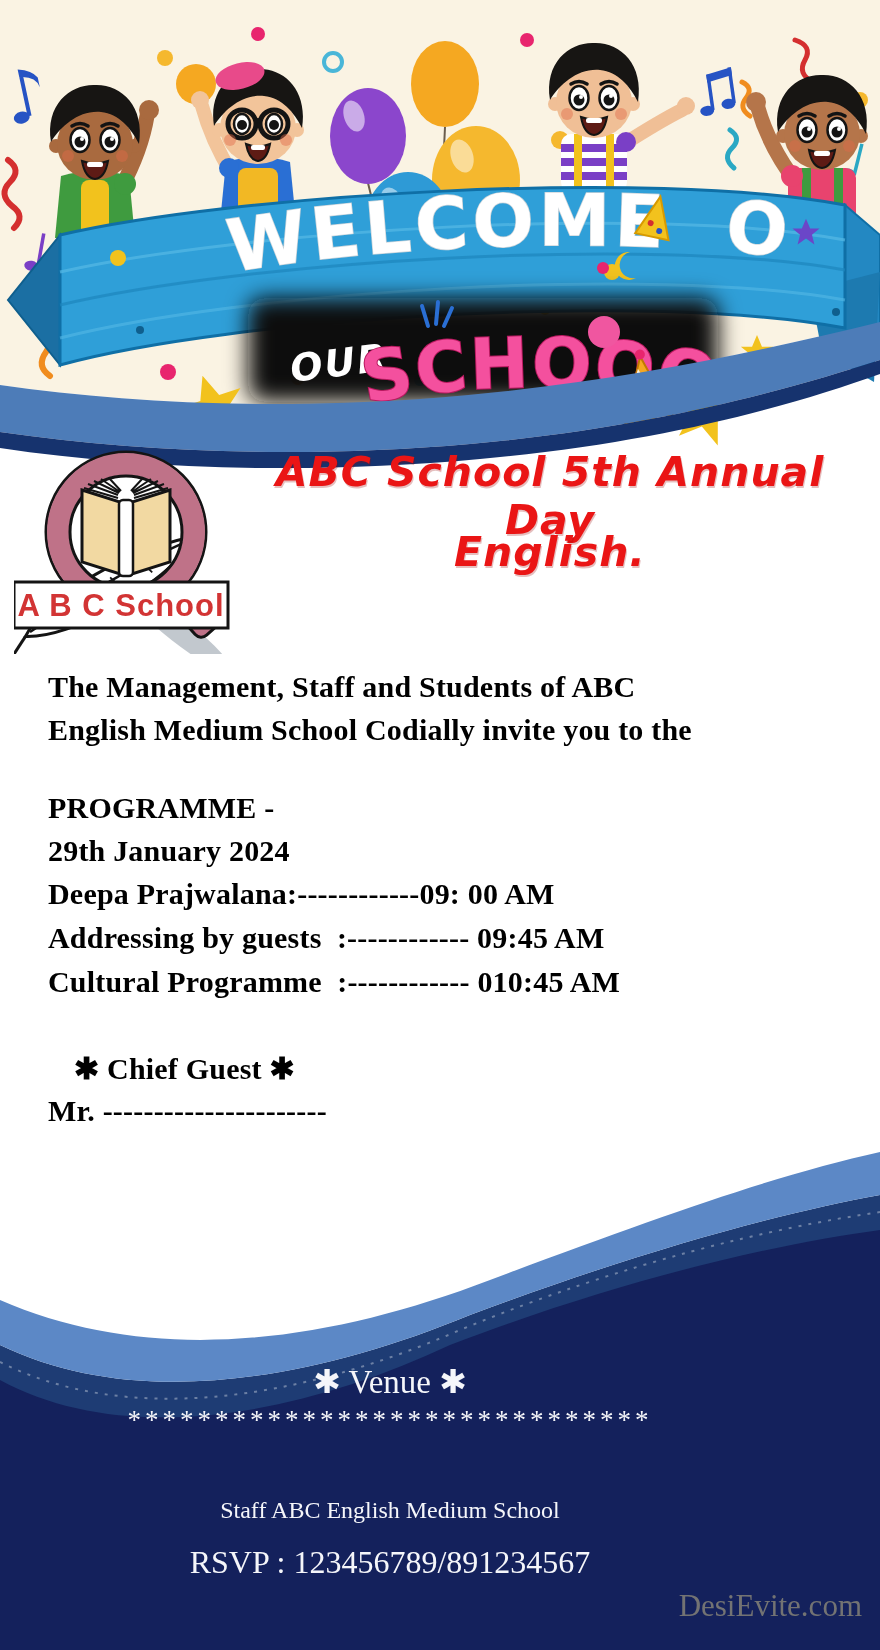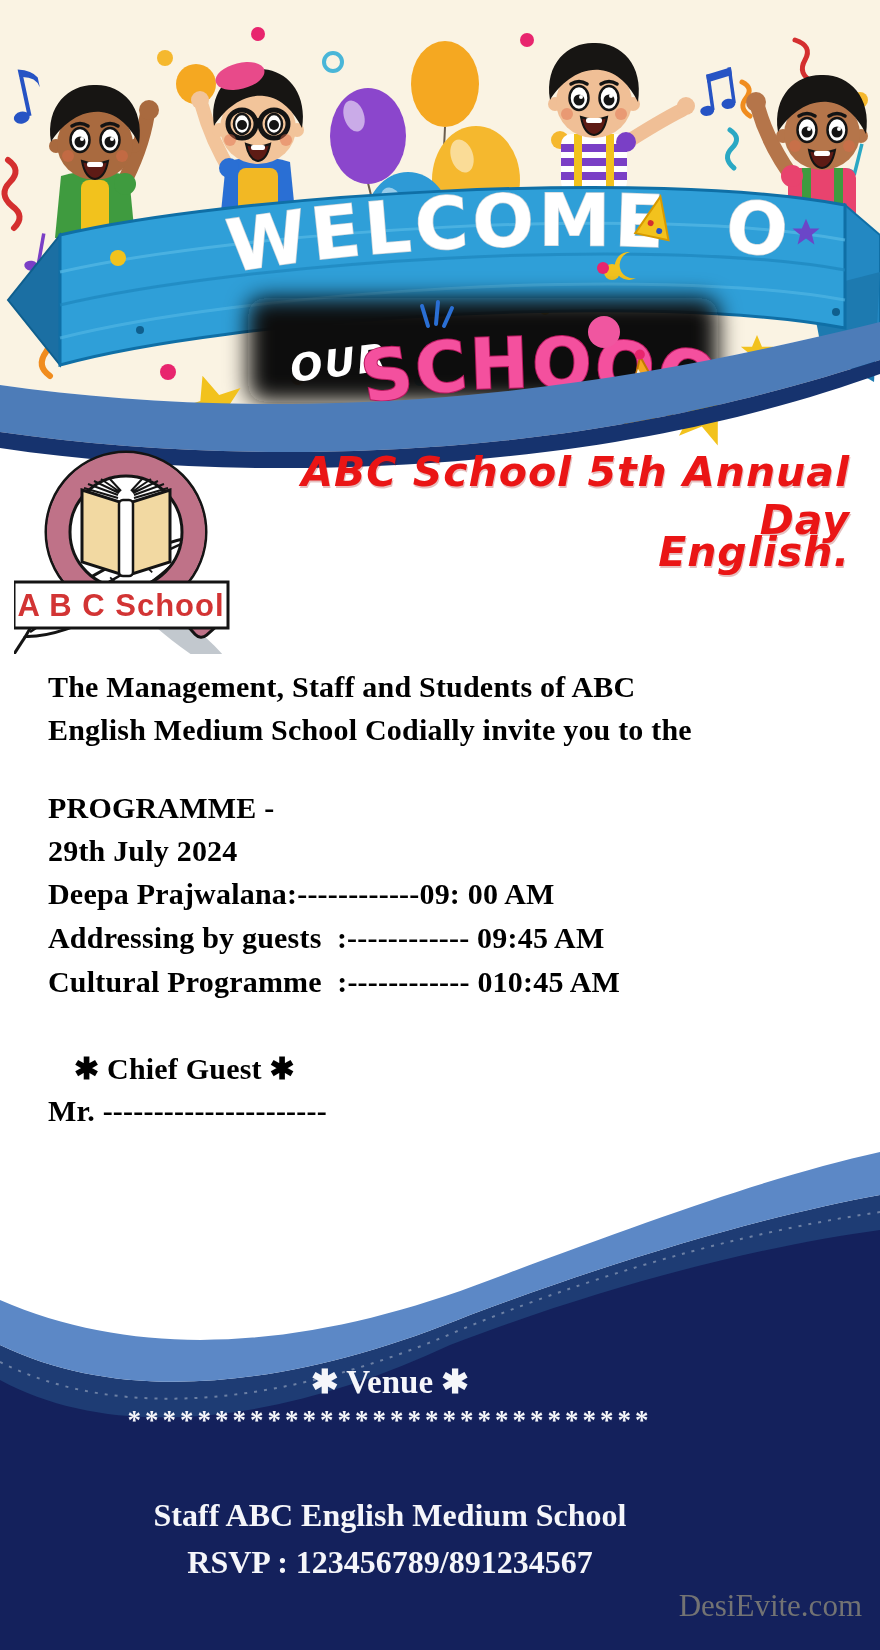--- a/index.html
+++ b/index.html
@@ -18,27 +18,27 @@
               letter-spacing:4px;word-spacing:28px;fill:#ffffff;stroke:#c9d2d8;stroke-width:1.5px;
               paint-order:stroke;}
   .ourText{font-family:"DejaVu Sans",sans-serif;font-weight:bold;font-style:italic;
            font-size:38px;fill:#ffffff;letter-spacing:2px;}
   .schoolText{font-family:"DejaVu Sans",sans-serif;font-weight:bold;font-size:70px;
               letter-spacing:2px;fill:#f4509e;stroke:#b8195f;stroke-width:2px;paint-order:stroke;}
   .logoText{font-family:"Liberation Sans",sans-serif;font-weight:bold;font-size:31px;
             fill:#d23434;letter-spacing:1px;}
 
   
-  .title-line{position:absolute;left:250px;width:600px;text-align:right;color:#ea1515;
+  .title-line{position:absolute;left:250px;width:600px;text-align:center;color:#ea1515;
       font-family:"DejaVu Sans",sans-serif;font-weight:bold;font-style:italic;font-size:41px;
       letter-spacing:1px;text-shadow:1px 2px 0 rgba(150,0,0,.25);}
   .blue-line{position:absolute;left:48px;color:#000000;font-weight:700;font-size:30px;
       white-space:pre;letter-spacing:.2px;}
   .footer-line{position:absolute;left:0;width:780px;text-align:center;color:#f5f6fa;
-      font-weight:700;}
+      font-weight:400;}
   .watermark{position:absolute;right:18px;top:1588px;color:#737373;font-size:31px;
       font-family:"Liberation Serif",serif;}
 </style>
 </head>
 <body>
 
 <div class="card">
 
   <svg class="abs" style="left:0;top:0" width="880" height="470" viewBox="0 0 880 470">
     <defs>
@@ -298,34 +298,34 @@
     </g>
   </svg>
 
   <div class="title-line" style="top:448px">ABC School 5th Annual Day</div>
   <div class="title-line" style="top:528px">English.</div>
 
   <div class="blue-line" style="top:670px">The Management, Staff and Students of ABC</div>
   <div class="blue-line" style="top:791px">PROGRAMME -</div>
 
   <div class="blue-line" style="top:713px">English Medium School Codially invite you to the</div>
-  <div class="blue-line" style="top:834px">29th July 2024</div>
+  <div class="blue-line" style="top:834px">29th January 2024</div>
   <div class="blue-line" style="top:877px">Deepa Prajwalana:------------09: 00 AM</div>
   <div class="blue-line" style="top:921px">Addressing by guests  :------------ 09:45 AM</div>
   <div class="blue-line" style="top:965px">Cultural Programme  :------------ 010:45 AM</div>
 
   <div class="blue-line" style="top:1051px;left:74px">✱ Chief Guest ✱</div>
   <div class="blue-line" style="top:1094px">Mr. ----------------------</div>
 
   <svg class="abs" style="left:0;top:1140px" width="880" height="510" viewBox="0 0 510">
     <path d="M0,205 C130,268 300,245 470,175 C630,115 770,75 880,55 L880,510 L0,510 Z" fill="#1e3c74"></path>
     <path d="M0,240 C120,305 290,280 450,205 C620,140 770,105 880,90 L880,510 L0,510 Z" fill="#14215c"></path>
     <path d="M0,160 C150,225 320,205 490,140 C650,80 775,35 880,12 L880,55 C770,75 630,115 470,175 C300,245 130,268 0,205 Z" fill="#5c88c6"></path>
     <path d="M0,222 C125,285 295,262 460,190 C625,122 772,88 880,72" fill="none" stroke="rgba(255,255,255,0.35)" stroke-width="2" stroke-dasharray="3 7"></path>
   </svg>
 
   <div class="footer-line" style="top:1362px;font-size:33px">✱ Venue ✱</div>
   <div class="footer-line" style="top:1405px;font-size:27px;letter-spacing:4px">******************************</div>
-  <div class="footer-line" style="top:1497px;font-size:32px">Staff ABC English Medium School</div>
+  <div class="footer-line" style="top:1497px;font-size:24px">Staff ABC English Medium School</div>
   <div class="footer-line" style="top:1544px;font-size:32px">RSVP : 123456789/891234567</div>
   <div class="watermark">DesiEvite.com</div>
 
 </div>
 
 </body></html>

